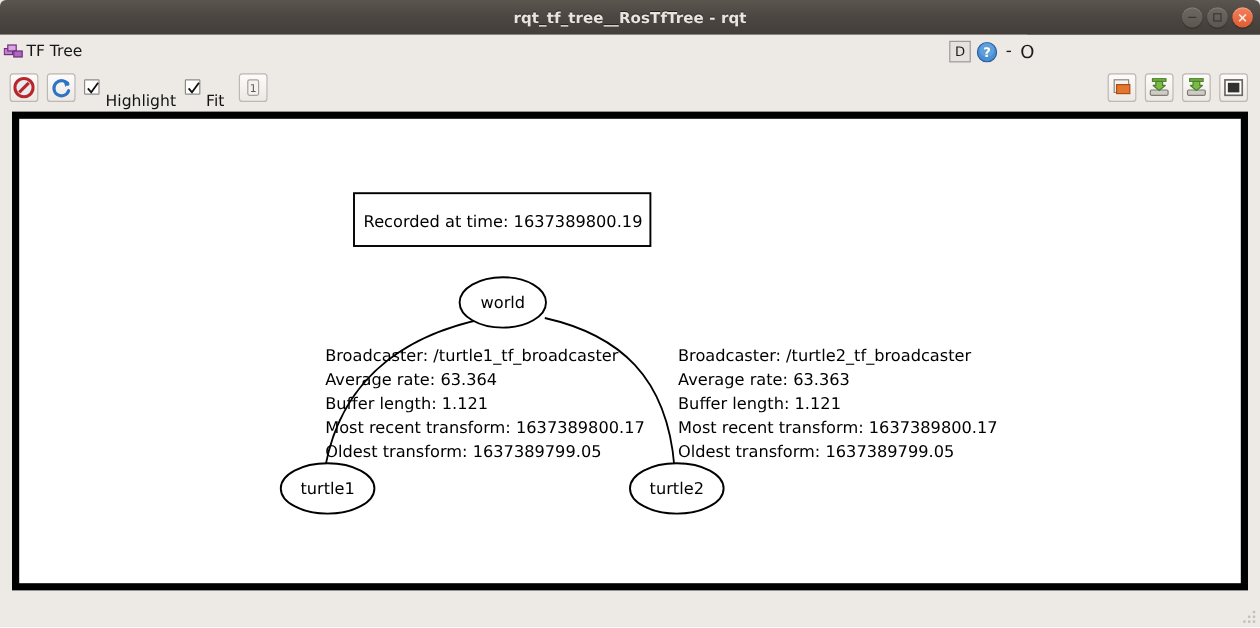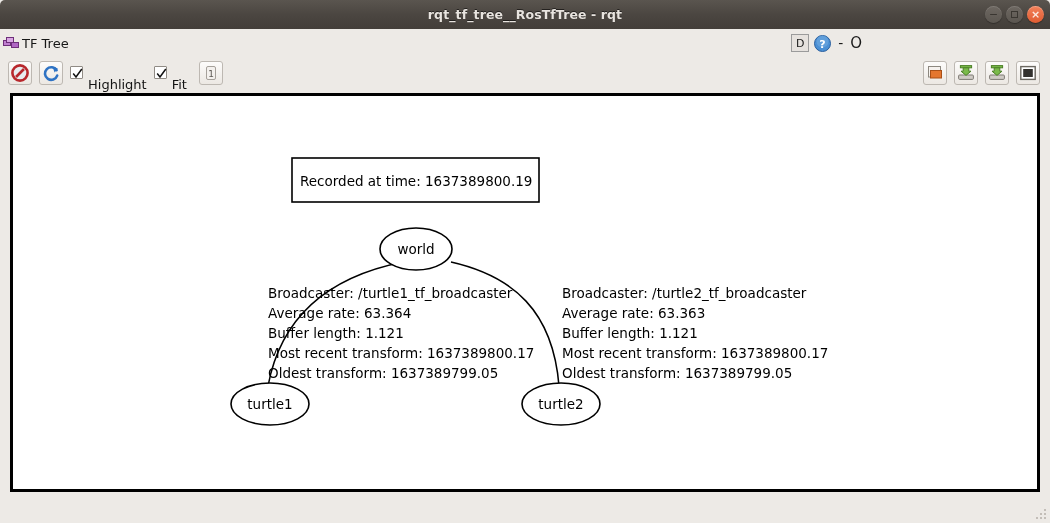--- a/index.html
+++ b/index.html
@@ -199,21 +199,21 @@
     color: #141414;
     margin-top: 24px;
   }
 
   
   .canvas {
     position: absolute;
     left: 10px; top: 93px;
     width: 1030px; height: 399px;
     background: #ffffff;
-    border: 3px solid #000000;
+    border: 6px solid #000000;
     box-sizing: border-box;
     overflow: hidden;
   }
   .graph-svg {
     position: absolute;
     left: 0; top: 0;
   }
 
   .node-text {
     font-family: "DejaVu Sans", "Liberation Sans", sans-serif;

